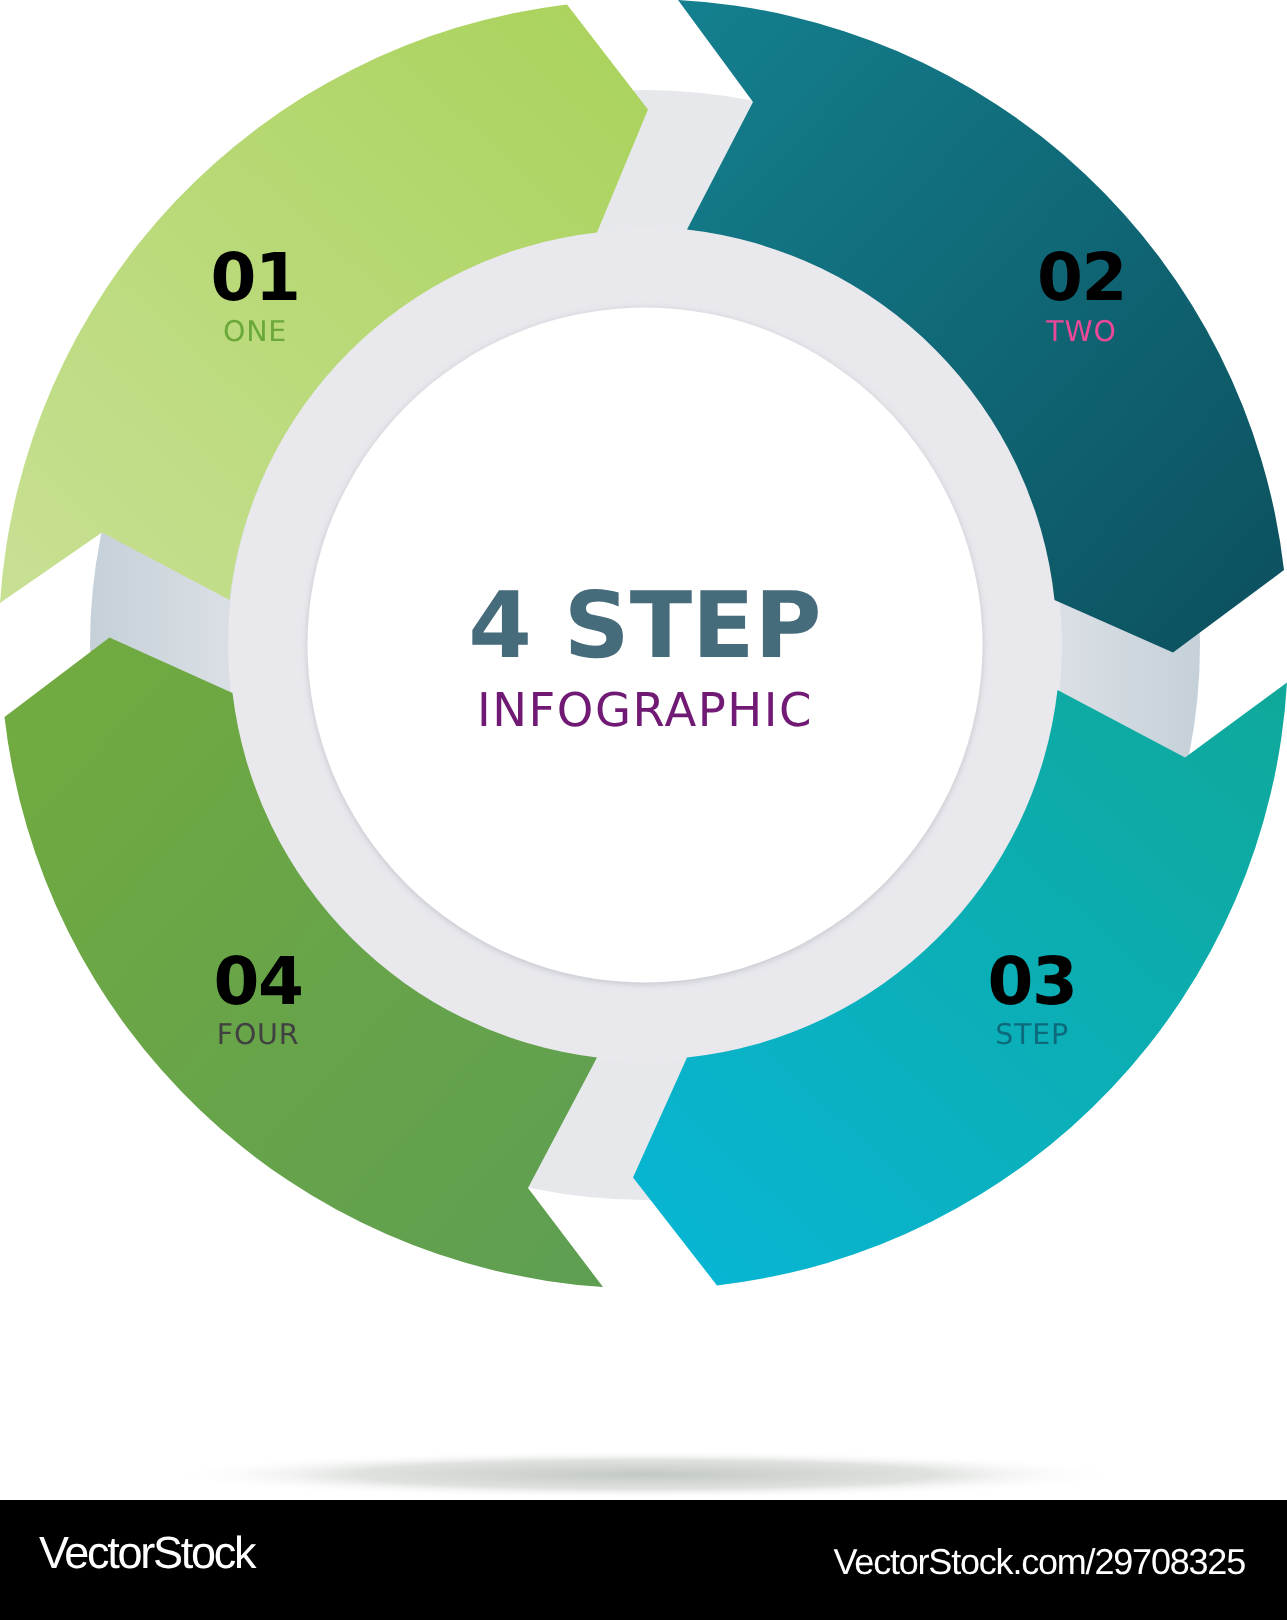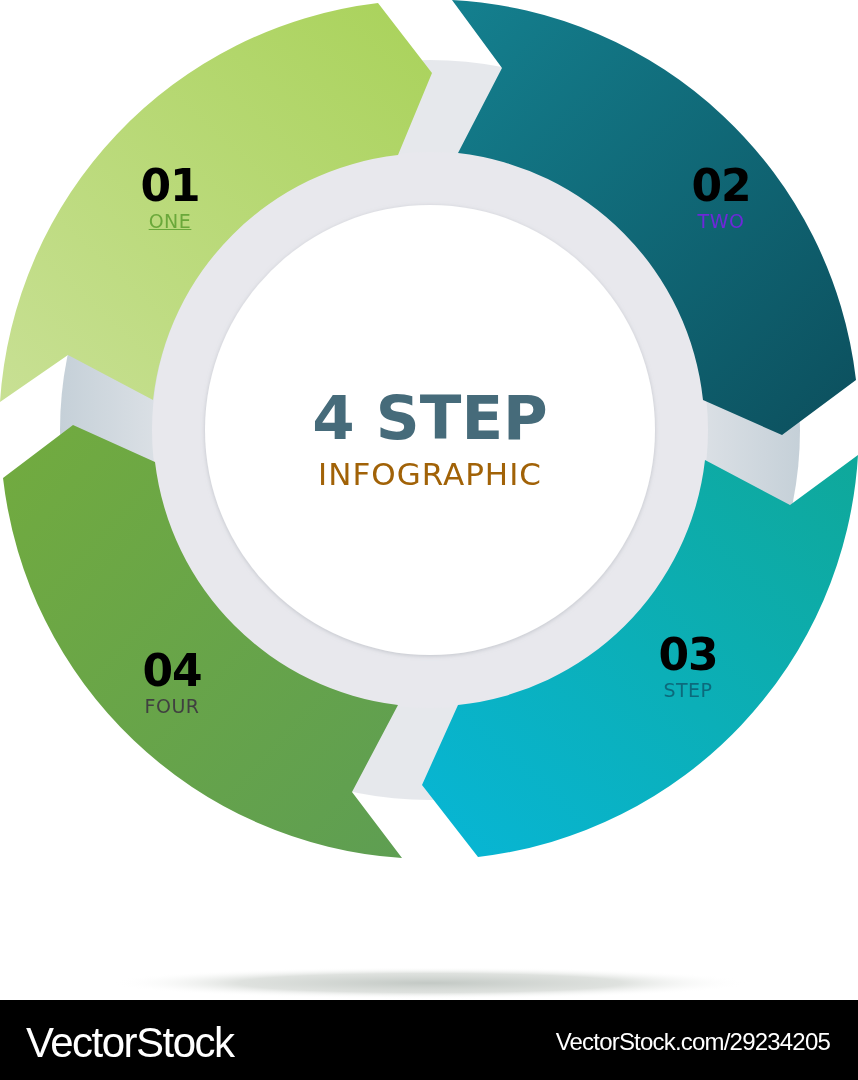--- a/index.html
+++ b/index.html
@@ -9,21 +9,21 @@
   }
   .stage { position: absolute; left: 0; top: 0; width: 858px; height: 1000px; }
   .stage svg { position: absolute; left: 0; top: 0; }
   .step-label { position: absolute; text-align: center; width: 140px; }
   .step-num { display: block; font-family: "DejaVu Sans", sans-serif; font-weight: bold; font-size: 44px; color: #000000; line-height: 46px; letter-spacing: -1px; }
   .step-name { display: block; font-family: "DejaVu Sans", sans-serif; font-size: 19px; line-height: 24px; letter-spacing: 0.5px; }
   .center-text { position: absolute; left: 230px; width: 400px; text-align: center; }
   .center-title { position: absolute; top: 378px; font-family: "DejaVu Sans", sans-serif; font-weight: bold; font-size: 61px; letter-spacing: 0px; line-height: 80px; }
   .center-sub { position: absolute; top: 452px; font-family: "DejaVu Sans", sans-serif; font-size: 31px; letter-spacing: 1px; line-height: 44px; }
   .footer { position: absolute; left: 0; top: 1000px; width: 858px; height: 80px; background: #000000; }
-  .footer-brand { position: absolute; left: 26px; top: 19px; color: #ffffff; font-family: "Liberation Sans", sans-serif; font-size: 42px; letter-spacing: -1.5px; }
+  .footer-brand { position: absolute; left: 26px; top: 19px; color: #ffffff; font-family: "Liberation Sans", sans-serif; font-size: 30px; letter-spacing: -1.5px; }
   .footer-url { position: absolute; right: 28px; top: 28px; color: #ffffff; font-family: "Liberation Sans", sans-serif; font-size: 24px; letter-spacing: -0.8px; }
 </style>
 </head>
 <body>
 
 <div class="stage">
   <svg width="858" height="1000" viewBox="0 0 858 1000">
     <defs>
       <radialGradient id="shadowGrad" cx="50%" cy="50%" r="50%">
         <stop offset="0%" stop-color="#b8bfba" stop-opacity="0.85"></stop>
@@ -87,35 +87,35 @@
     <path fill="url(#g4)" d="M 402 858
          A 430 430 0 0 1 3 478
          L 73 425
          L 155 462
          A 278 278 0 0 0 398 705
          L 352 792 Z"></path>
   </svg>
 
   <div class="step-label" style="left:100px; top:163px;">
     <span class="step-num">01</span>
-    <span class="step-name" style="color:#6aa83a;text-decoration:underline;">ONE</span>
+    <span class="step-name" style="color:#6aa83a;">ONE</span>
   </div>
   <div class="step-label" style="left:651px; top:163px;">
     <span class="step-num">02</span>
-    <span class="step-name" style="color:#6d28d9;">TWO</span>
+    <span class="step-name" style="color:#ec4899;">TWO</span>
   </div>
   <div class="step-label" style="left:618px; top:632px;">
     <span class="step-num">03</span>
     <span class="step-name" style="color:#0c6a7c;">STEP</span>
   </div>
-  <div class="step-label" style="left:102px; top:648px;">
+  <div class="step-label" style="left:102px; top:632px;">
     <span class="step-num">04</span>
     <span class="step-name" style="color:#404040;">FOUR</span>
   </div>
 
   <div class="center-text center-title" style="color:#466b7a;">4 STEP</div>
-  <div class="center-text center-sub" style="color:#a16207;">INFOGRAPHIC</div>
+  <div class="center-text center-sub" style="color:#701a75;">INFOGRAPHIC</div>
 </div>
 
 <div class="footer">
   <span class="footer-brand">VectorStock</span>
-  <span class="footer-url">VectorStock.com/29234205</span>
+  <span class="footer-url">VectorStock.com/29708325</span>
 </div>
 
 </body></html>

